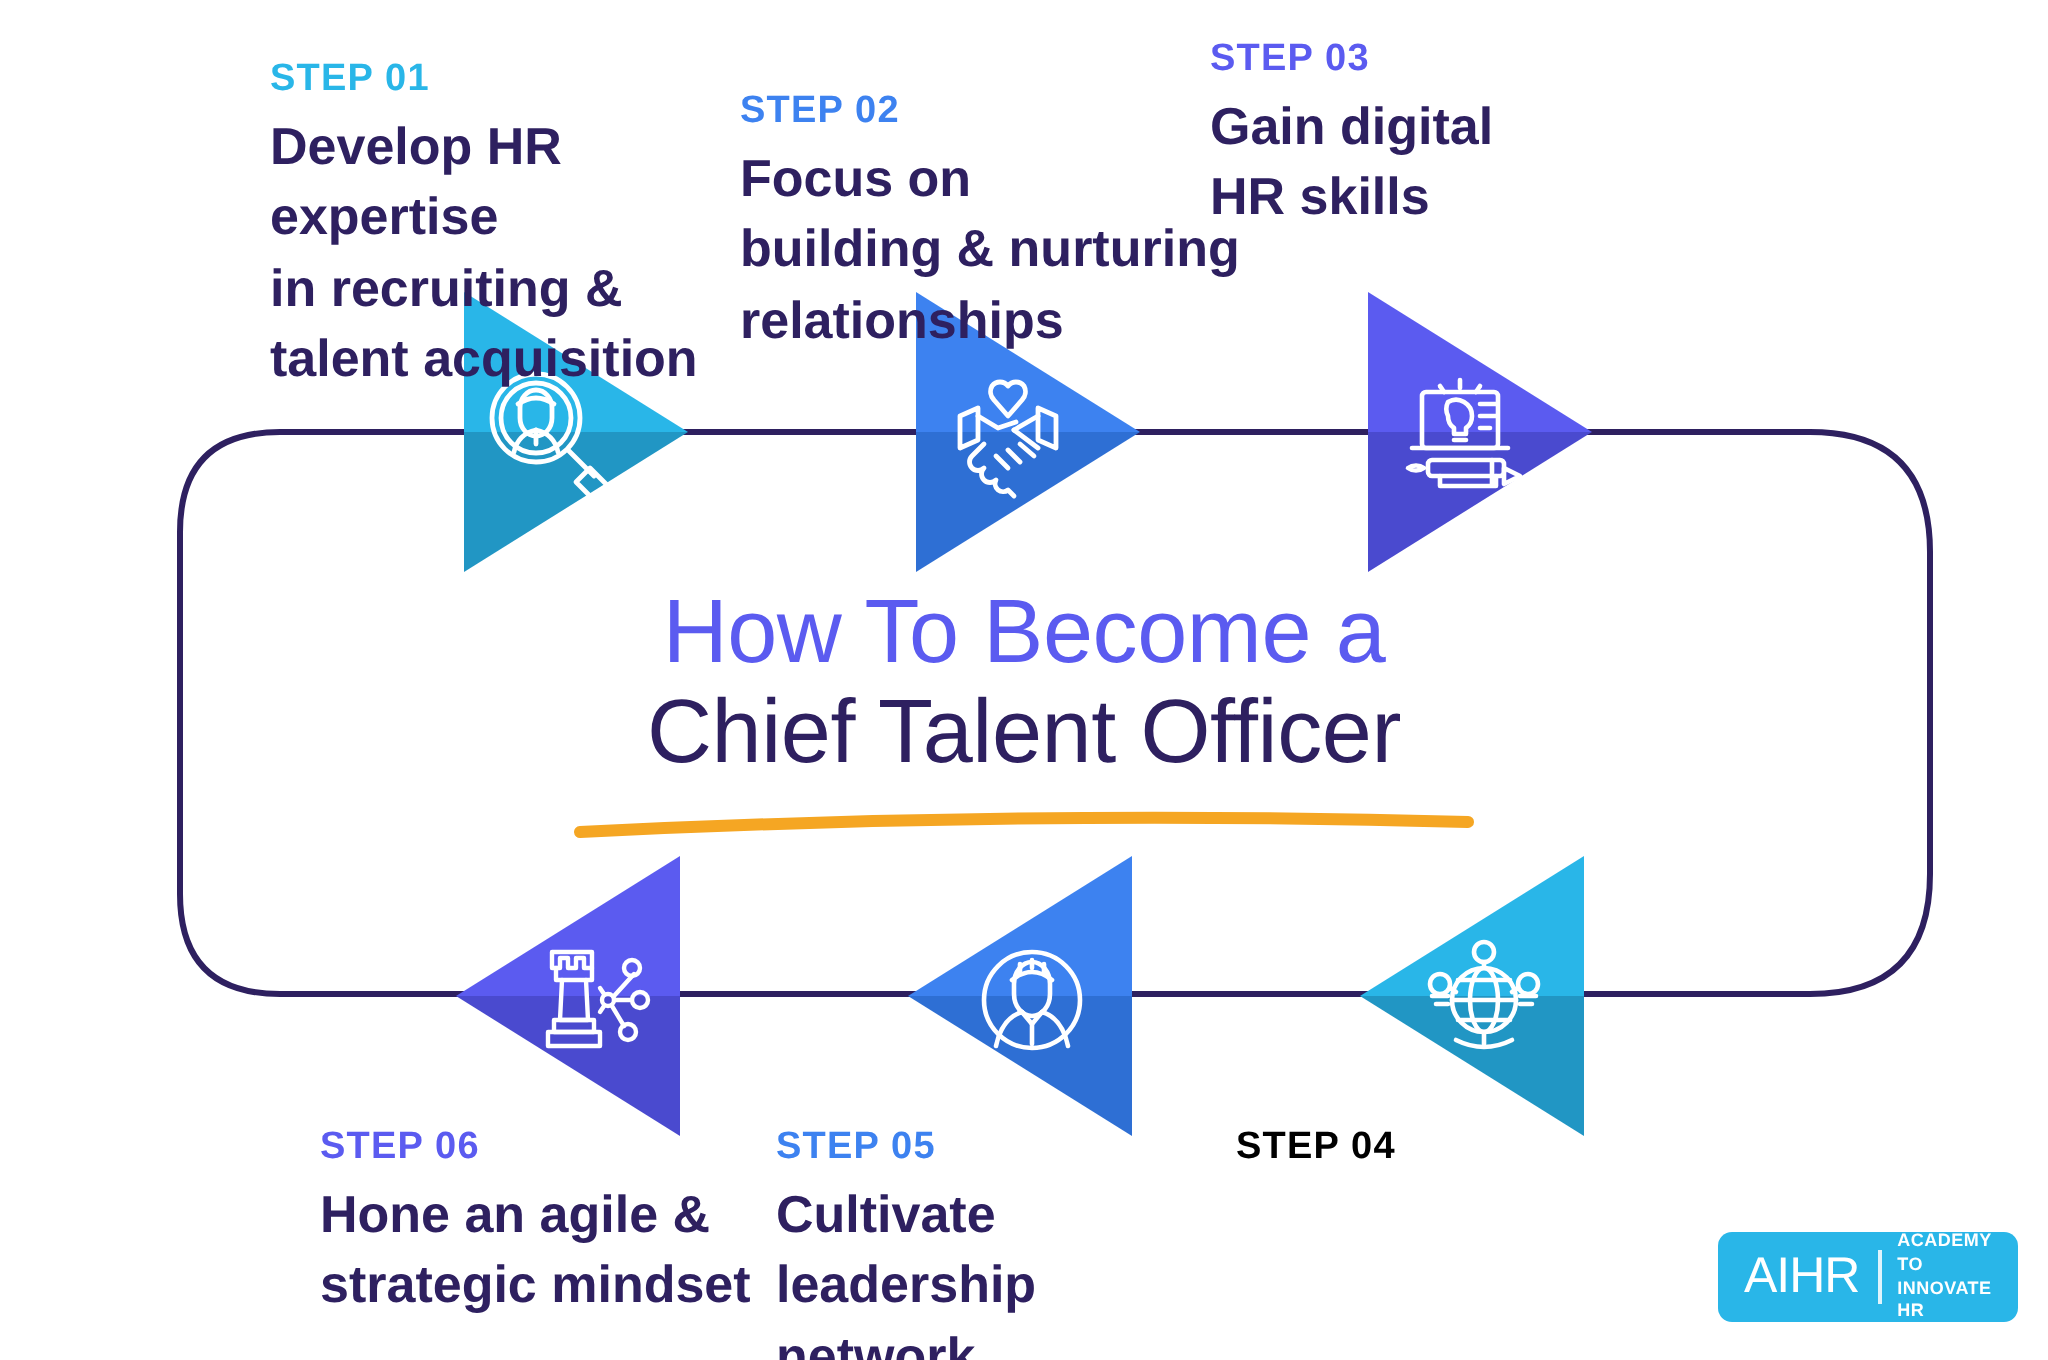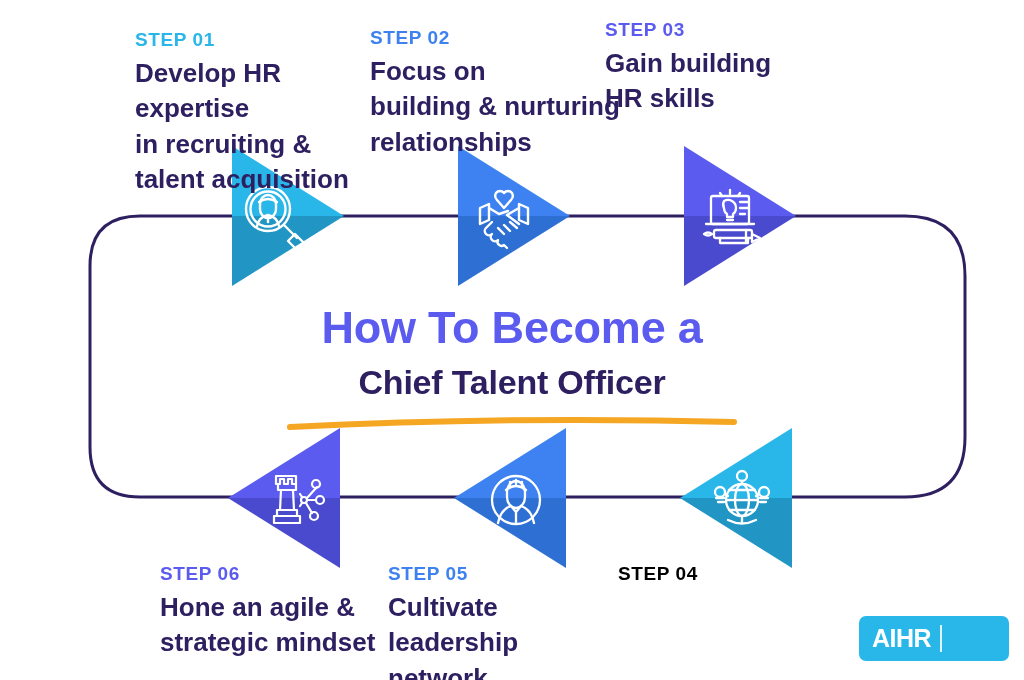--- a/index.html
+++ b/index.html
@@ -27,37 +27,37 @@
   }
 
   
   .tri{position:absolute;}
 
   
   .title-wrap{
     position:absolute;left:0;top:292px;width:1024px;text-align:center;
   }
   .title-1{
-    font-size:45px;font-weight:bold;color:#5B5BF0;
-    line-height:1.07;letter-spacing:-.2px;margin:12px;text-align:center;
+    font-size:45px;font-weight:normal;color:#5B5BF0;
+    line-height:1.07;letter-spacing:-.2px;margin:0;text-align:center;
   }
   .title-2{
-    font-size:34px;font-weight:bold;color:#2E2060;
+    font-size:45px;font-weight:normal;color:#2E2060;
     line-height:1.07;letter-spacing:-.2px;margin:2px 0 16px 0;
   }
   .underline-svg{display:block;margin:-2px auto 0 auto;}
 
   
   .logo{
     position:absolute;left:859px;top:616px;
     width:150px;height:45px;border-radius:7px;
     background:#29B6E8;display:flex;align-items:center;
   }
   .logo-main{
-    color:#ffffff;font-size:25px;font-weight:bold;
+    color:#ffffff;font-size:25px;font-weight:normal;
     letter-spacing:-.5px;padding-left:13px;line-height:1;
   }
   .logo-div{
     width:2px;height:27px;background:#ffffff;opacity:.85;
     margin:0 8px 0 9px;
   }
   .logo-sub{
     color:#ffffff;font-size:9px;font-weight:bold;
     line-height:1.32;letter-spacing:.25px;
   }
@@ -182,30 +182,30 @@
     </g>
   </svg>
 
   <div class="step" style="left:135px;top:30px;width:262px;">
     <div class="step-num" style="color: rgb(41, 182, 232);">STEP 01</div>
     <div class="step-desc">Develop HR expertise
 in recruiting &amp;
 talent acquisition</div>
   </div>
 
-  <div class="step" style="left:370px;top:28px;width:255px;">
+  <div class="step" style="left:370px;top:46px;width:255px;">
     <div class="step-num" style="color: rgb(61, 130, 240);">STEP 02</div>
     <div class="step-desc">Focus on
 building &amp; nurturing
 relationships</div>
   </div>
 
   <div class="step" style="left:605px;top:20px;width:230px;">
     <div class="step-num" style="color: rgb(91, 91, 240);">STEP 03</div>
-    <div class="step-desc">Gain building
+    <div class="step-desc">Gain digital
 HR skills</div>
   </div>
 
   <div class="step" style="left:618px;top:564px;width:218px;">
     <div class="step-num" style="color: #000000;">STEP 04</div>
   </div>
 
   <div class="step" style="left:388px;top:564px;width:225px;">
     <div class="step-num" style="color: rgb(61, 130, 240);">STEP 05</div>
     <div class="step-desc">Cultivate
@@ -222,15 +222,19 @@
     <div class="title-1" style="color: rgb(91, 91, 240);">How To Become a</div>
     <div class="title-2" style="color: rgb(46, 32, 96);">Chief Talent Officer</div>
     <svg class="underline-svg" width="450" height="16" viewBox="0 0 450 16">
       <path d="M 3 12 Q 225 1 447 7" fill="none" stroke="#F5A623" stroke-width="6" stroke-linecap="round"></path>
     </svg>
   </div>
 
   <div class="logo" style="background: rgb(41, 182, 232);">
     <div class="logo-main">AIHR</div>
     <div class="logo-div"></div>
+    <div>
+      <div class="logo-sub">ACADEMY TO</div>
+      <div class="logo-sub">INNOVATE HR</div>
+    </div>
   </div>
 
 </div>
 
 </body></html>

